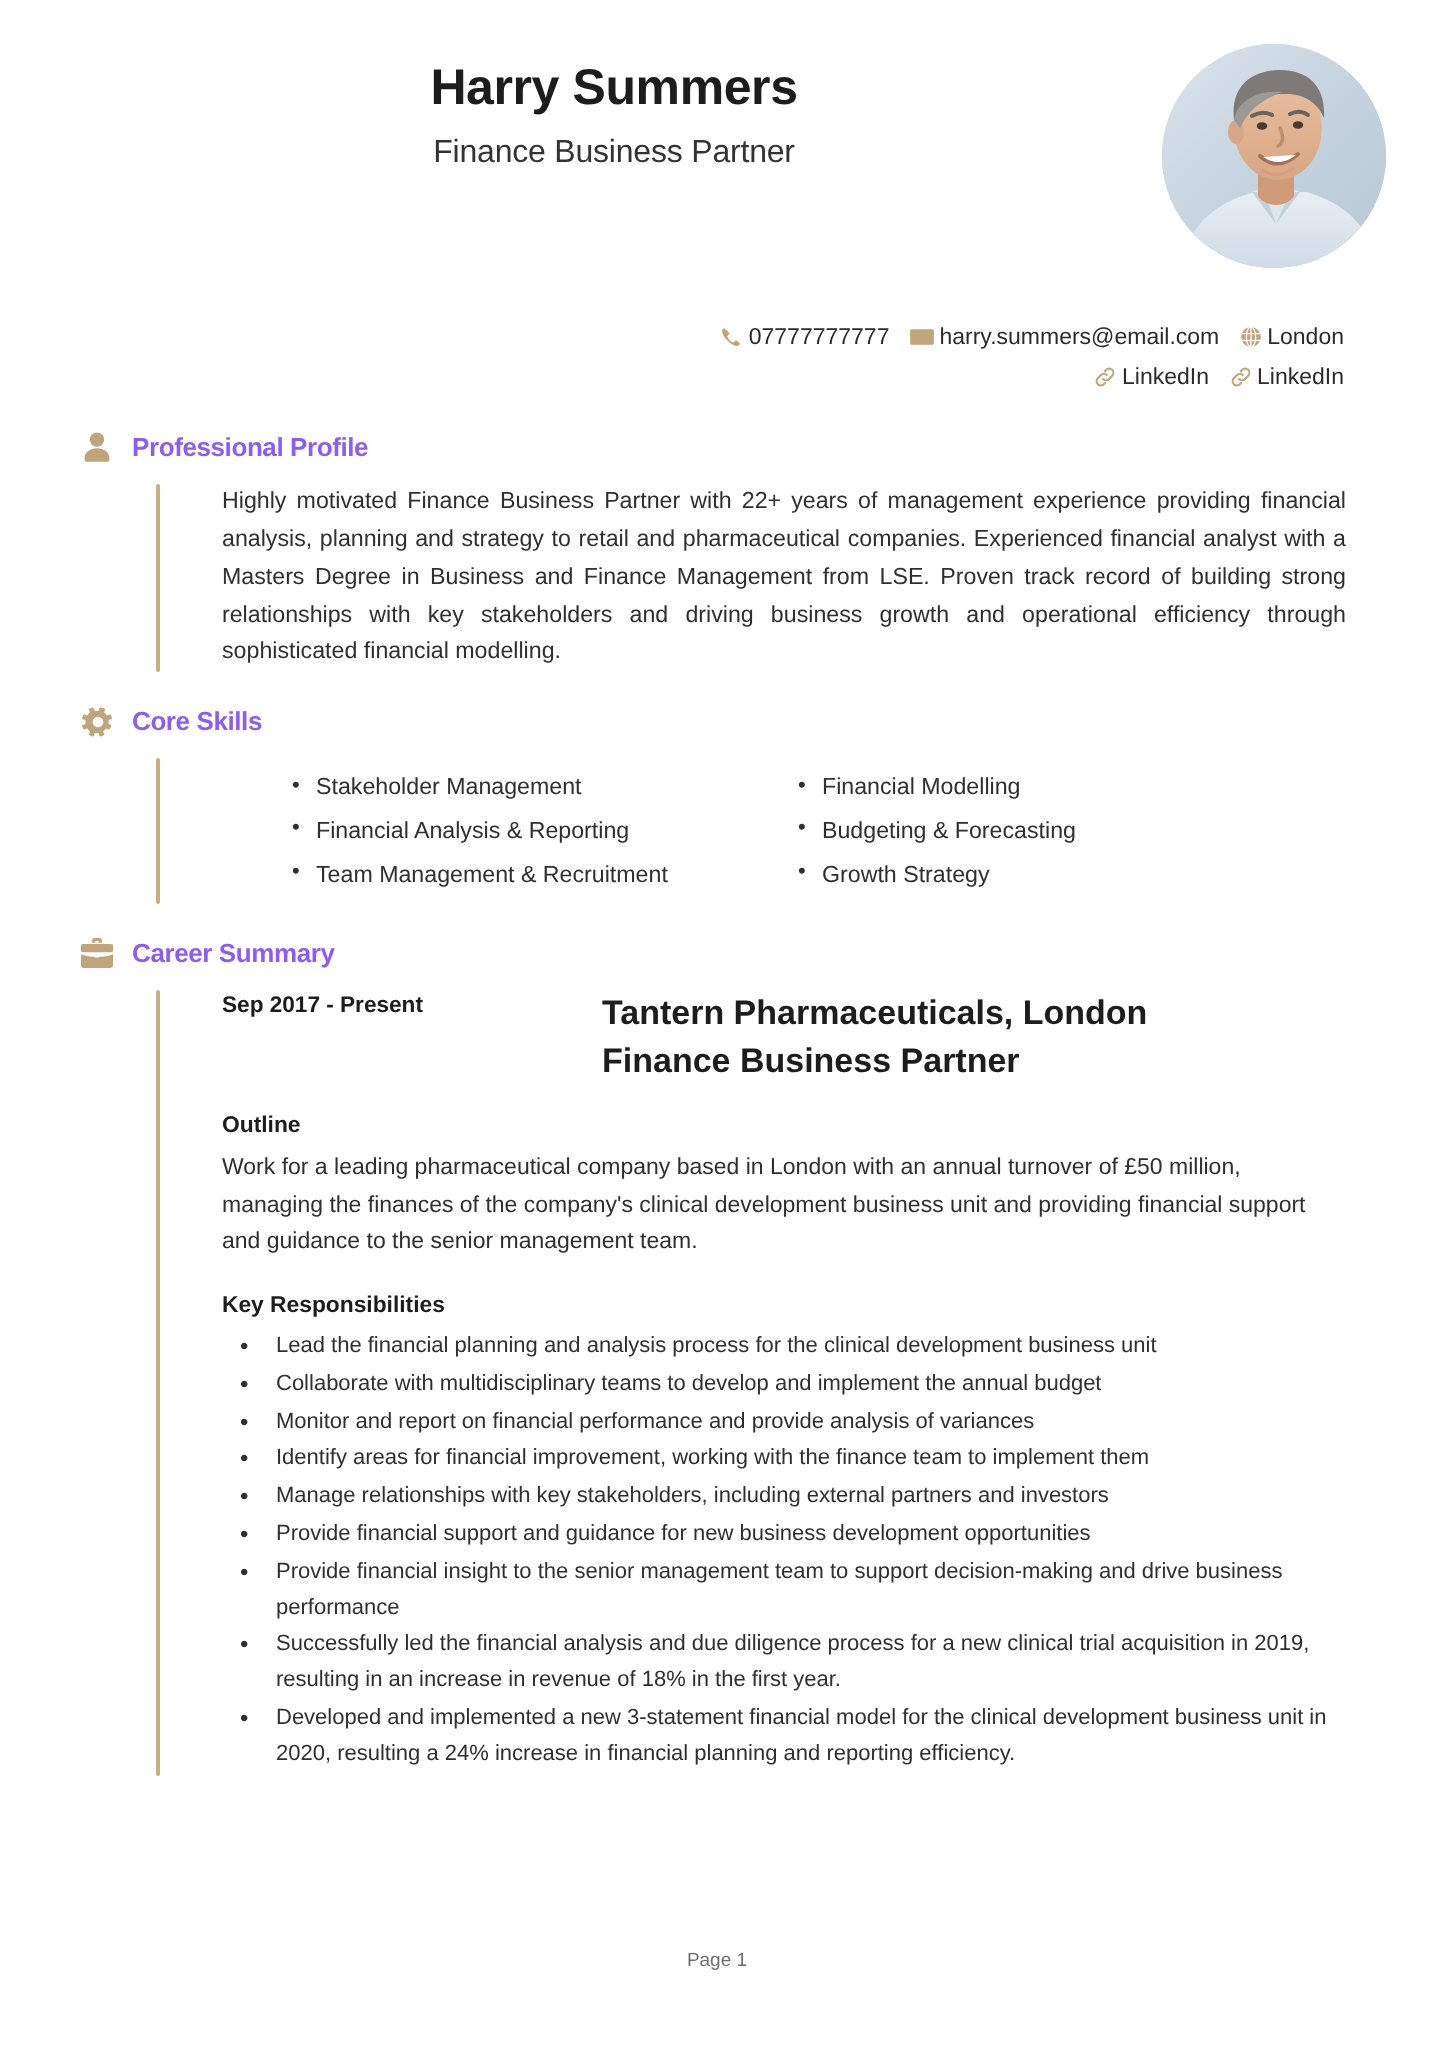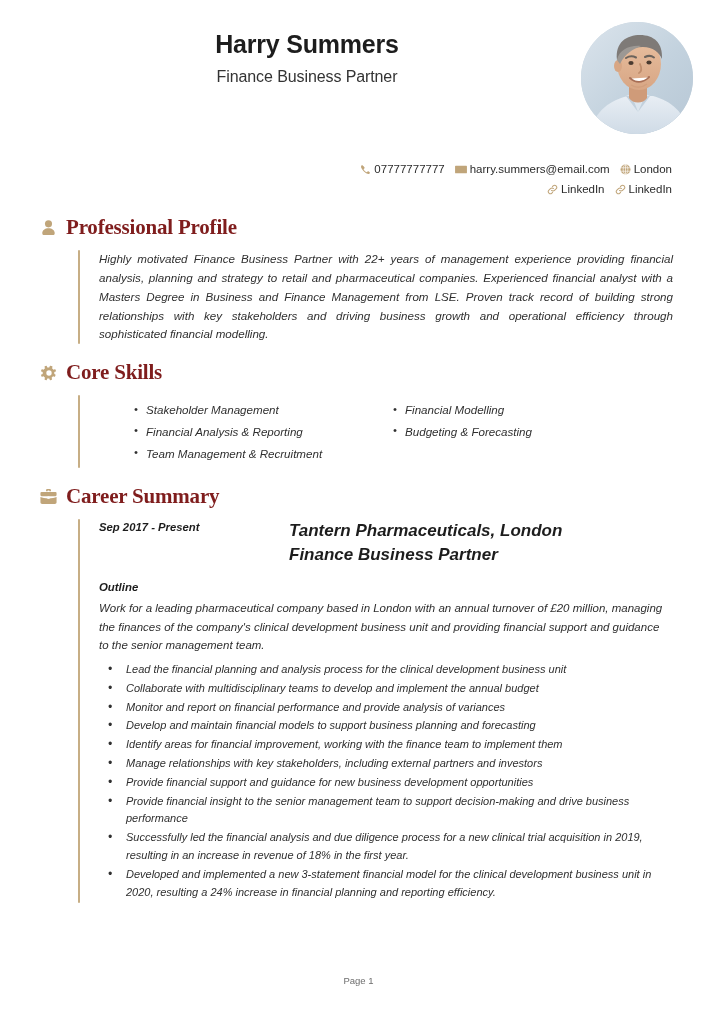--- a/index.html
+++ b/index.html
@@ -100,30 +100,28 @@
   }
   .section-head .sicon {
     width: 17px;
     height: 17px;
     display: flex;
     align-items: center;
     justify-content: center;
   }
   .section-head .sicon svg { display: block; }
   .section-title {
-    font-size: 21px;
+    font-size: 13px;
     font-weight: bold;
-    color: #7f1d1d;
+    color: #8b5cf6;
     letter-spacing: -0.2px;
-    font-family: Liberation Serif, serif;
   }
   .body-block {
     display: flex;
-    gap: 4px;
-    font-style: italic;
+    gap: 16px;
   }
   .accent-bar {
     width: 2px;
     background: #c7ae85;
     flex: 0 0 2px;
     margin-left: 38px;
     border-radius: 1px;
   }
   .block-content {
     flex: 1;
@@ -377,20 +375,21 @@
             <ul>
               <li>Stakeholder Management</li>
               <li>Financial Analysis &amp; Reporting</li>
               <li>Team Management &amp; Recruitment</li>
             </ul>
           </div>
           <div class="skills-col">
             <ul>
               <li>Financial Modelling</li>
               <li>Budgeting &amp; Forecasting</li>
+              <li>Growth Strategy</li>
             </ul>
           </div>
         </div>
       </div>
     </div>
   </div>
 
   <div class="section">
     <div class="section-head">
       <span class="sicon">
@@ -409,27 +408,27 @@
 
         <div class="job-header">
           <div class="job-dates">Sep 2017 - Present</div>
           <div class="job-meta">
             <div>Tantern Pharmaceuticals, London</div>
             <div>Finance Business Partner</div>
           </div>
         </div>
 
         <div class="sub-head">Outline</div>
-        <p class="outline-text">Work for a leading pharmaceutical company based in London with an annual turnover of £20 million, managing the finances of the company's clinical development business unit and providing financial support and guidance to the senior management team.</p>
-
+        <p class="outline-text">Work for a leading pharmaceutical company based in London with an annual turnover of £50 million, managing the finances of the company's clinical development business unit and providing financial support and guidance to the senior management team.</p>
+
+        <div class="sub-head spaced">Key Responsibilities</div>
         <ul class="bullet-list">
           <li>Lead the financial planning and analysis process for the clinical development business unit</li>
           <li>Collaborate with multidisciplinary teams to develop and implement the annual budget</li>
           <li>Monitor and report on financial performance and provide analysis of variances</li>
-          <li>Develop and maintain financial models to support business planning and forecasting</li>
           <li>Identify areas for financial improvement, working with the finance team to implement them</li>
           <li>Manage relationships with key stakeholders, including external partners and investors</li>
           <li>Provide financial support and guidance for new business development opportunities</li>
           <li>Provide financial insight to the senior management team to support decision-making and drive business performance</li>
         </ul>
 
         <ul class="bullet-list">
           <li>Successfully led the financial analysis and due diligence process for a new clinical trial acquisition in 2019, resulting in an increase in revenue of 18% in the first year.</li>
           <li>Developed and implemented a new 3-statement financial model for the clinical development business unit in 2020, resulting a 24% increase in financial planning and reporting efficiency.</li>
         </ul>

